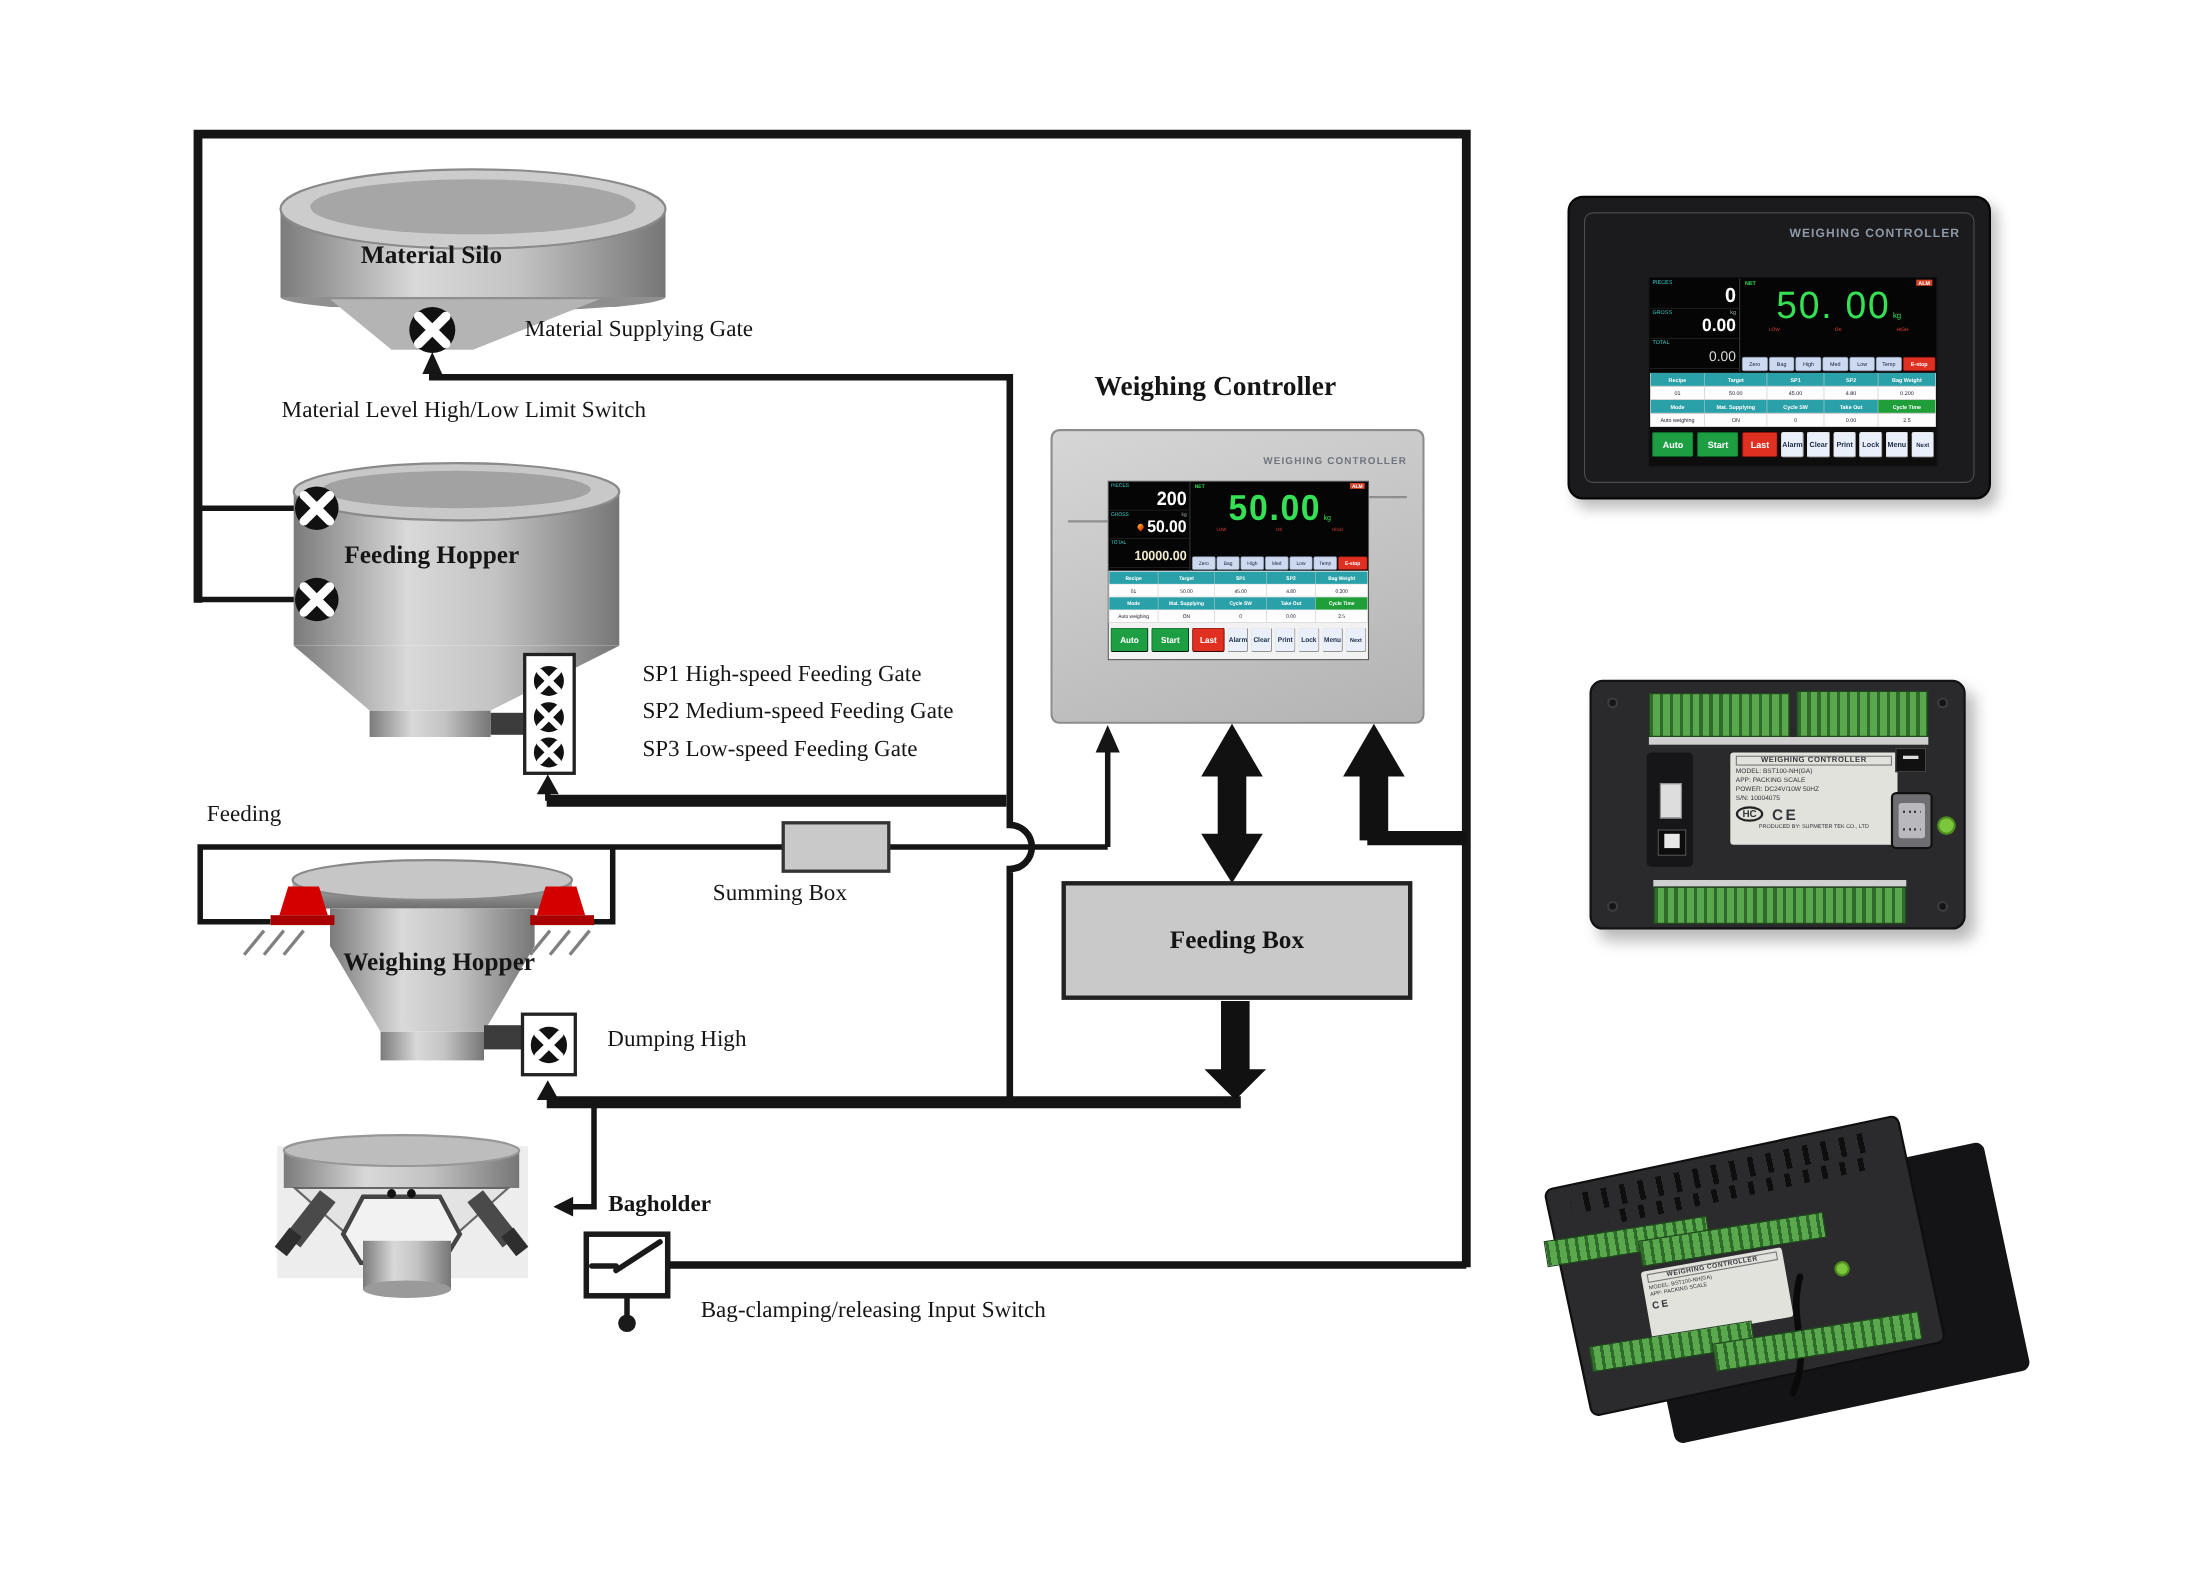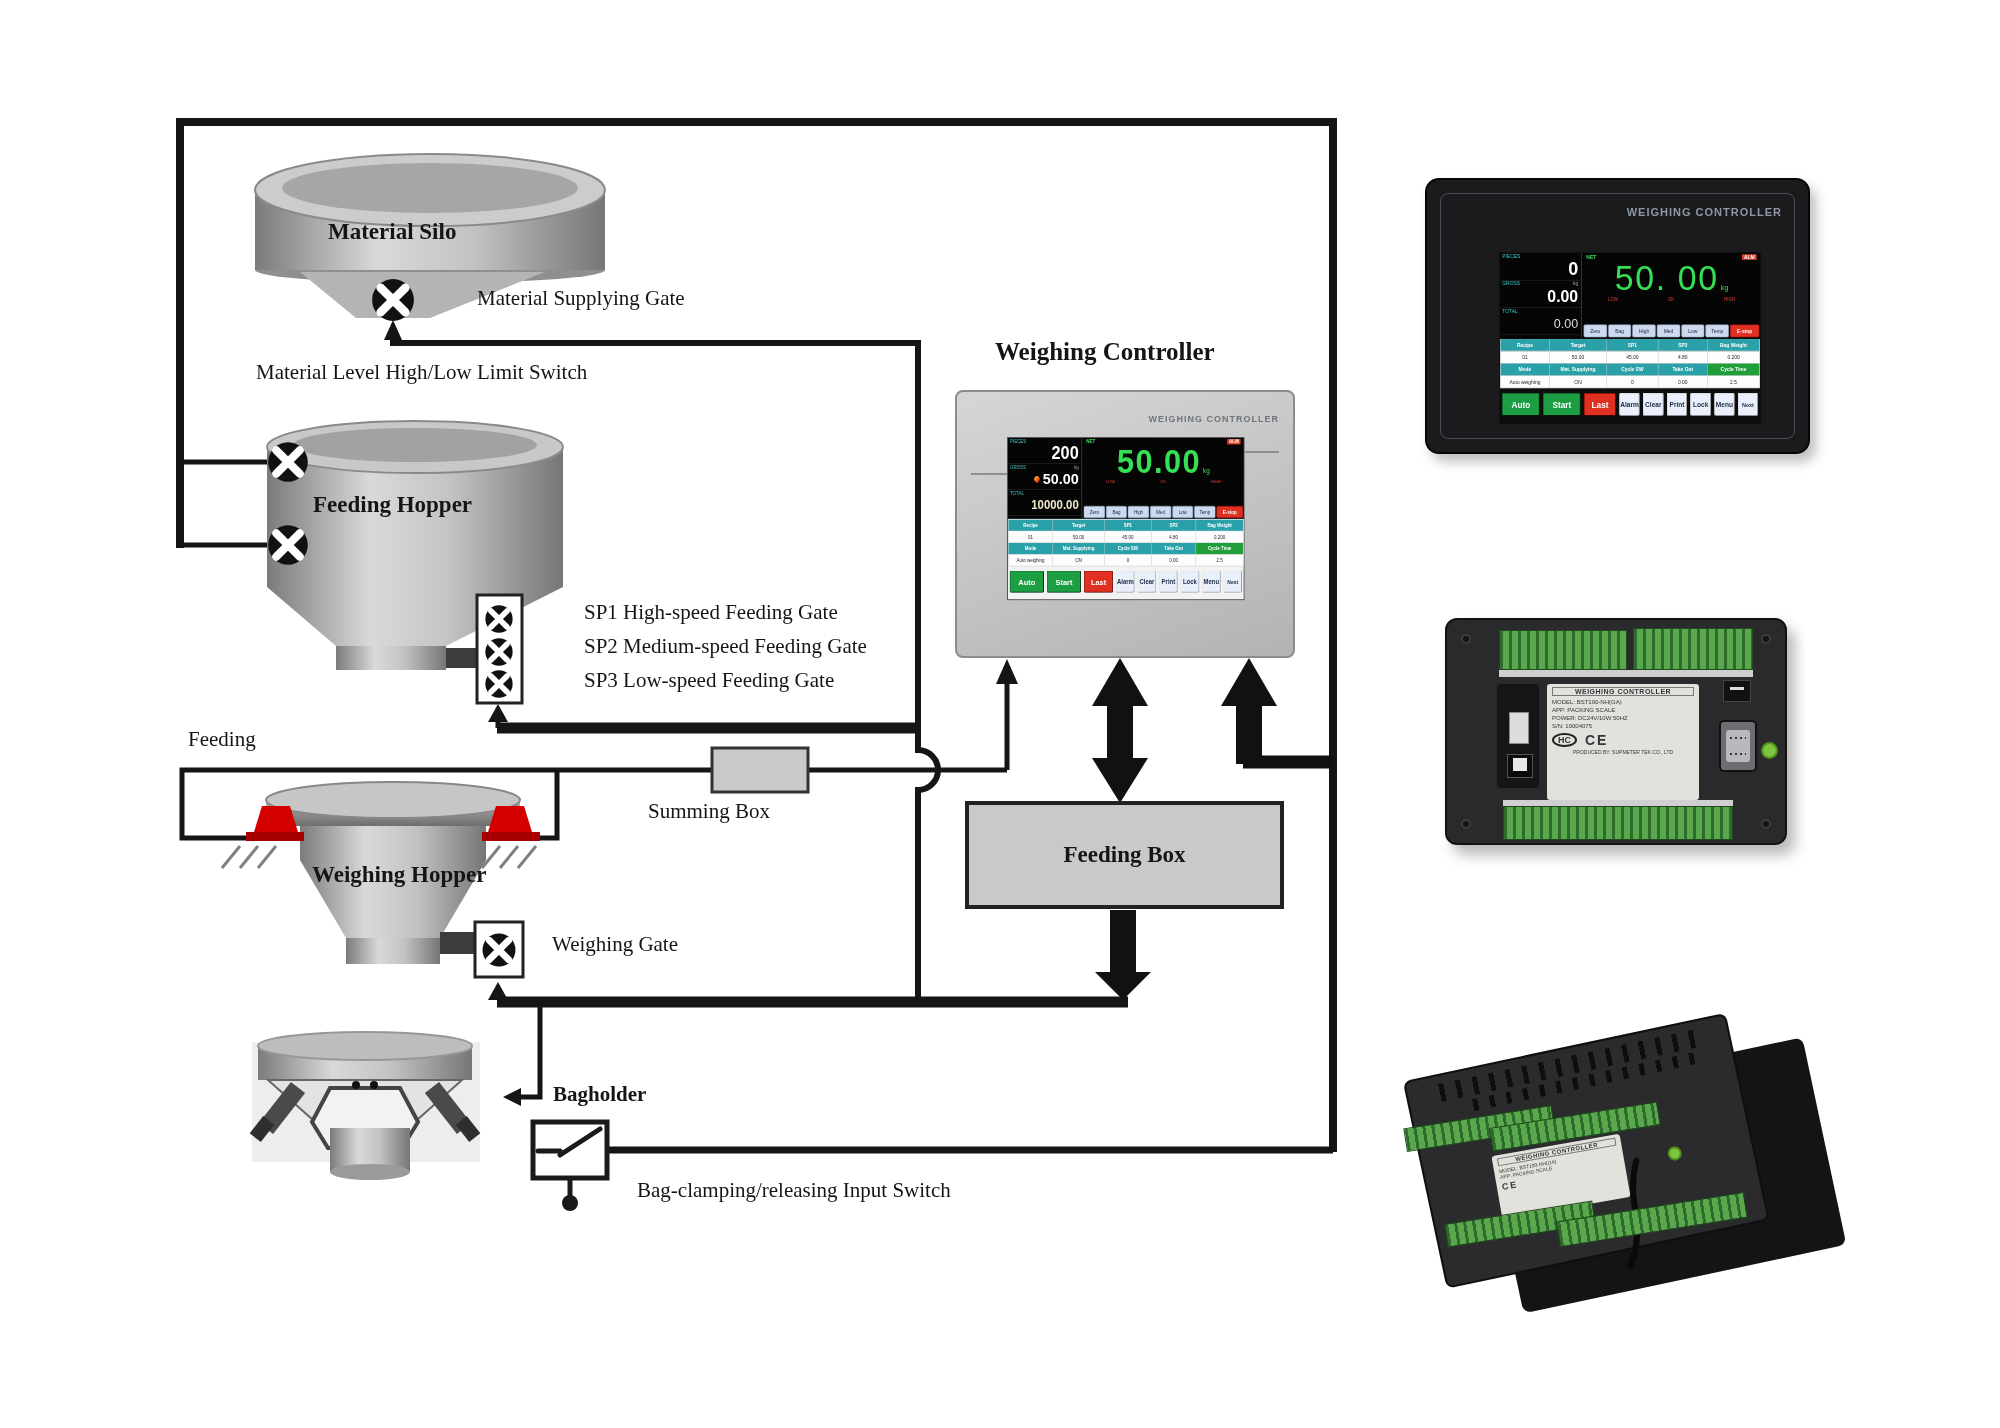--- a/index.html
+++ b/index.html
@@ -237,21 +237,21 @@
   <div class="dlbl b" style="left:328px;top:219px">Material Silo</div>
   <div class="dlbl" style="left:477px;top:286px">Material Supplying Gate</div>
   <div class="dlbl" style="left:256px;top:360px">Material Level High/Low Limit Switch</div>
   <div class="dlbl b" style="left:313px;top:492px">Feeding Hopper</div>
   <div class="dlbl" style="left:584px;top:600px">SP1 High-speed Feeding Gate</div>
   <div class="dlbl" style="left:584px;top:634px">SP2 Medium-speed Feeding Gate</div>
   <div class="dlbl" style="left:584px;top:668px">SP3 Low-speed Feeding Gate</div>
   <div class="dlbl" style="left:188px;top:727px">Feeding</div>
   <div class="dlbl" style="left:648px;top:799px">Summing Box</div>
   <div class="dlbl b" style="left:312px;top:862px">Weighing Hopper</div>
-  <div class="dlbl" style="left:552px;top:932px">Weighing Gate</div>
+  <div class="dlbl" style="left:552px;top:932px">Dumping High</div>
   <div class="dlbl b" style="left:553px;top:1082px;font-size:21px">Bagholder</div>
   <div class="dlbl" style="left:637px;top:1178px">Bag-clamping/releasing Input Switch</div>
   <div class="dlbl big" style="left:995px;top:338px">Weighing Controller</div>
   <div class="dlbl b" style="left:967px;top:803px;width:315px;height:104px;display:flex;align-items:center;justify-content:center">Feeding Box</div>
 
   <div class="bezel-front">
     <svg class="bezel-line" width="336" height="264">
       <path d="M14,82 L100,82 L120,60 L322,60" stroke="#8f8f8f" stroke-width="2" fill="none"></path>
     </svg>
     <span class="brand">WEIGHING CONTROLLER</span>
@@ -456,21 +456,21 @@
     <div class="screw" style="left:14px;bottom:14px"></div>
     <div class="screw" style="right:14px;bottom:14px"></div>
     <div class="pr teeth" style="left:52px;top:10px;width:128px;height:40px"></div>
     <div class="pr teeth" style="left:186px;top:8px;width:120px;height:42px"></div>
     <div class="pr" style="left:52px;top:50px;width:254px;height:7px;background:#cfcfcf"></div>
     <div class="pr" style="left:50px;top:64px;width:42px;height:104px;background:#161618;border-radius:4px"></div>
     <div class="pr" style="left:62px;top:92px;width:18px;height:30px;background:#ddd;border:1px solid #888"></div>
     <div class="pr" style="left:60px;top:134px;width:24px;height:22px;background:#0c0c0c;border:1px solid #555">
       <div style="margin:3px auto;width:14px;height:13px;background:#e8e8e8"></div>
     </div>
-    <div class="rlabel" style="left:100px;top:64px;width:152px;height:116px">
+    <div class="rlabel" style="left:126px;top:64px;width:152px;height:84px">
       <div class="rl-title">WEIGHING CONTROLLER</div>
       <div class="rl-line">MODEL: BST100-NH(GA)</div>
       <div class="rl-line">APP: PACKING SCALE</div>
       <div class="rl-line">POWER: DC24V/10W 50HZ</div>
       <div class="rl-line">S/N: 10004075</div>
       <div class="rl-logos">
         <span class="hc">HC</span>
         <span class="ce">CE</span>
       </div>
       <div class="rl-foot">PRODUCED BY: SUPMETER TEK CO., LTD</div>

